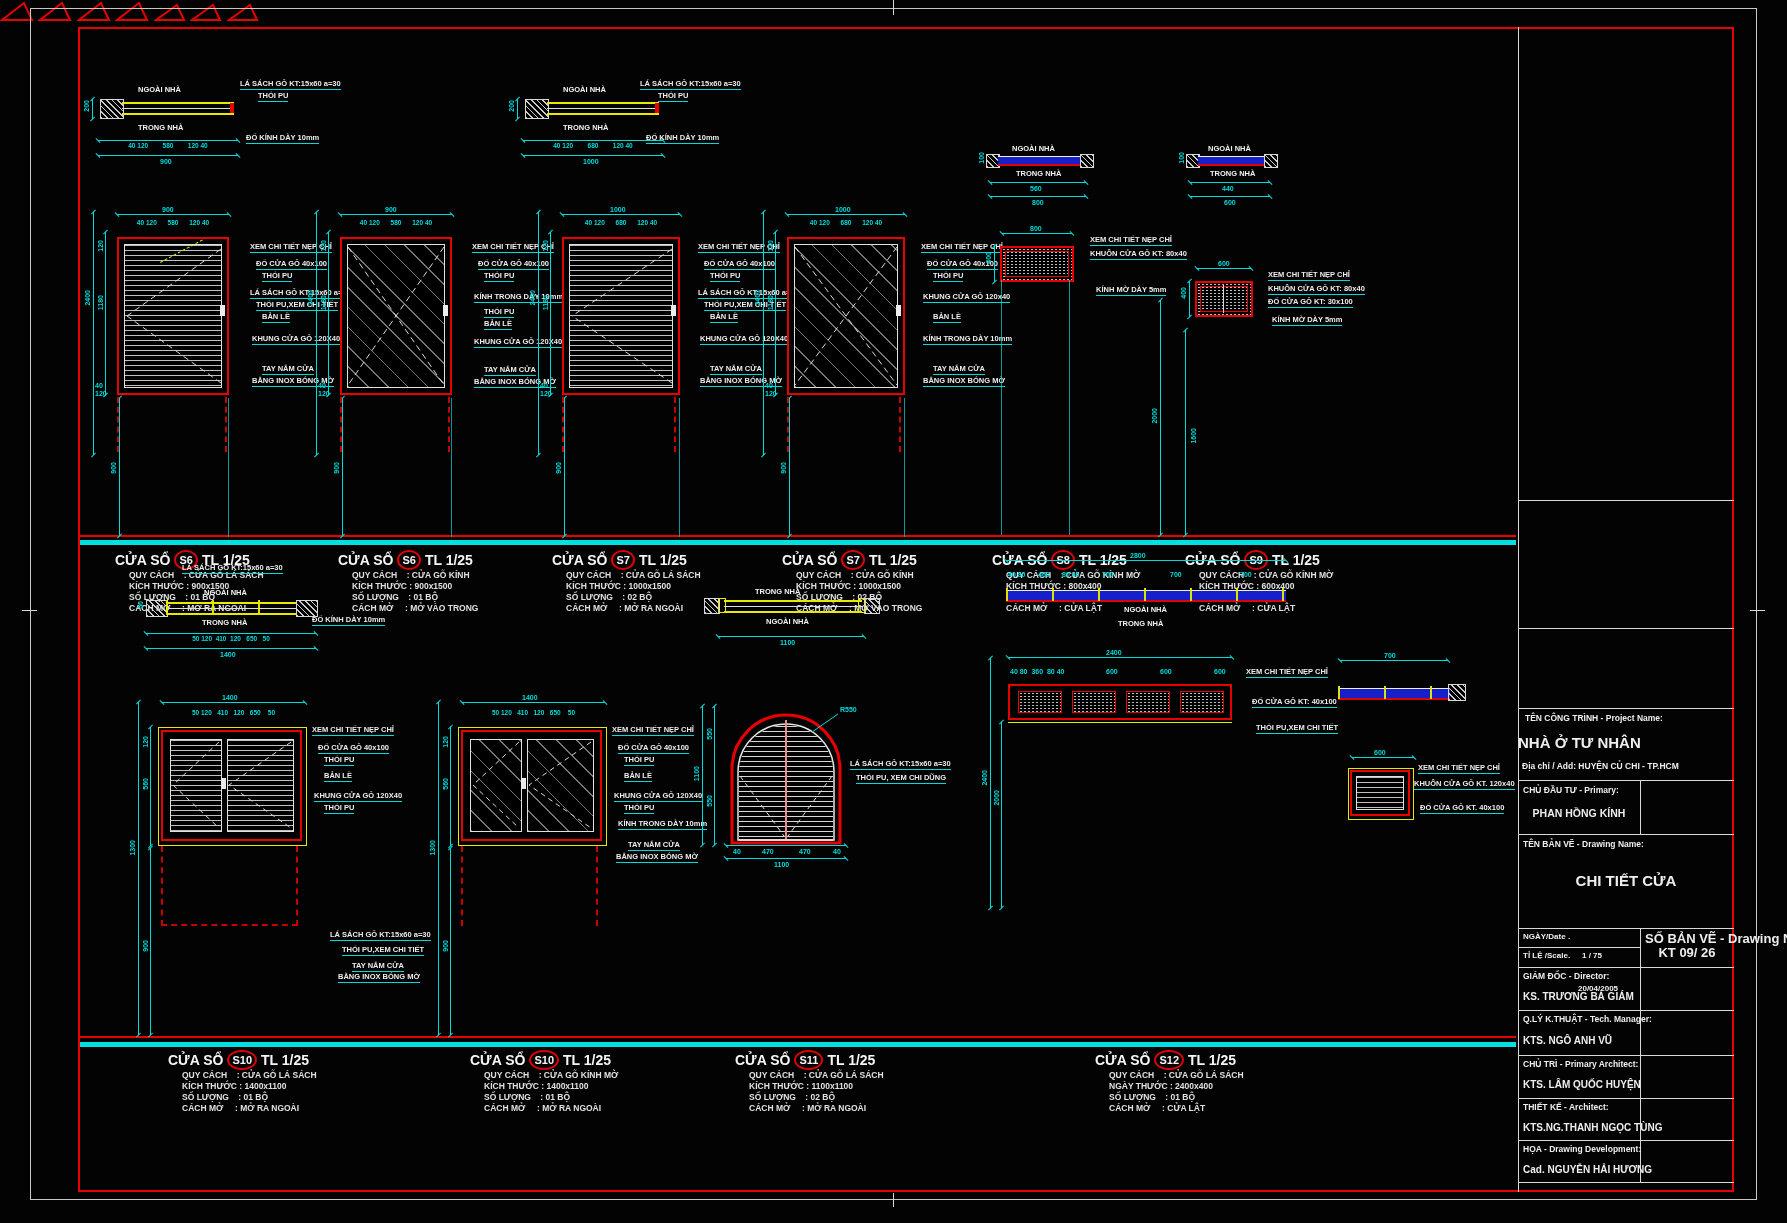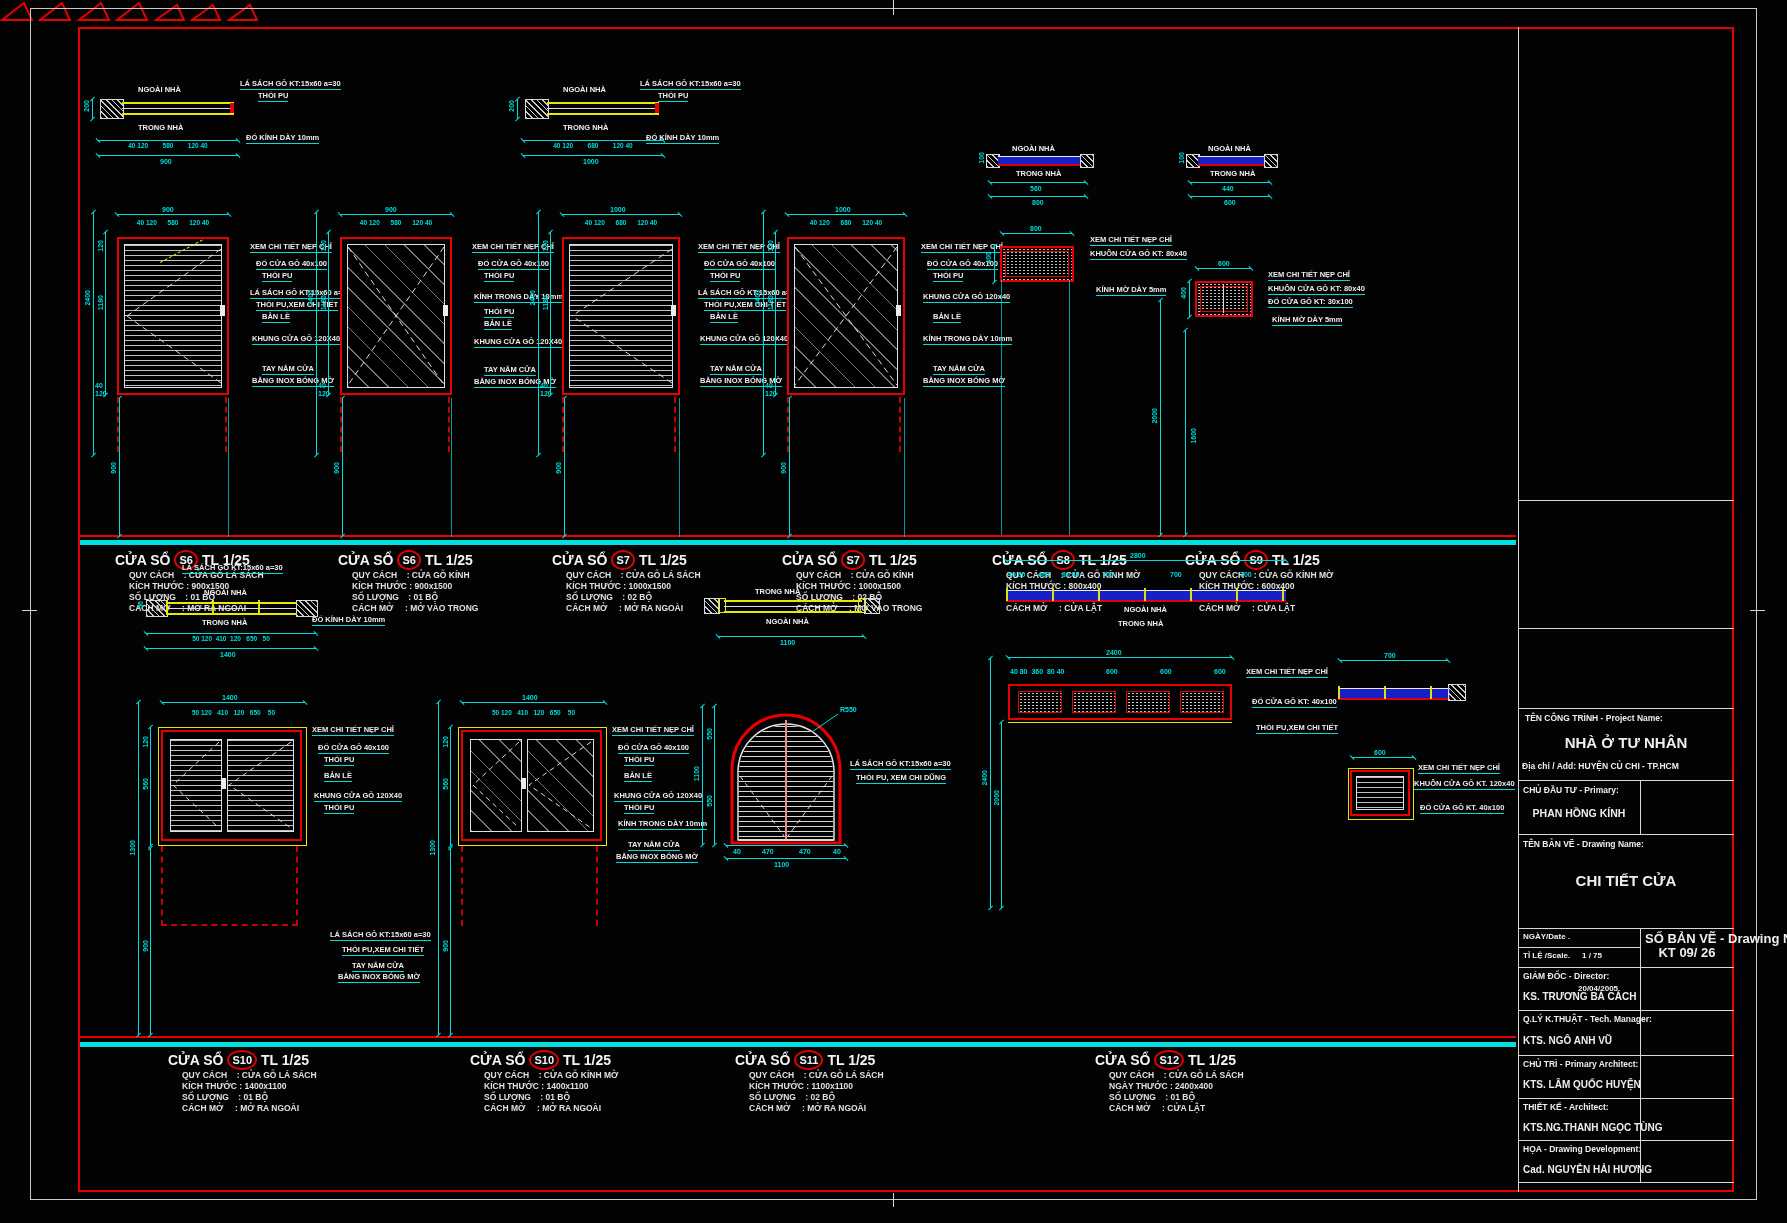--- a/index.html
+++ b/index.html
@@ -629,34 +629,34 @@
   <div class="wline" style="left:1518px;top:967px;width:216px;height:1px;"></div>
   <div class="wline" style="left:1518px;top:1010px;width:216px;height:1px;"></div>
   <div class="wline" style="left:1518px;top:1055px;width:216px;height:1px;"></div>
   <div class="wline" style="left:1518px;top:1098px;width:216px;height:1px;"></div>
   <div class="wline" style="left:1518px;top:1140px;width:216px;height:1px;"></div>
   <div class="wline" style="left:1518px;top:1182px;width:216px;height:1px;"></div>
   <div class="wline" style="left:1640px;top:780px;width:1px;height:54px;"></div>
   <div class="wline" style="left:1640px;top:928px;width:1px;height:254px;"></div>
 
   <span class="tbl" style="left:1525px;top:713px;font-size:8.5px;">TÊN CÔNG TRÌNH - Project Name:</span>
-  <span class="tbl" style="left:1518px;top:734px;width:216px;text-align:center;font-size:15px;">NHÀ Ở TƯ NHÂN</span>
+  <span class="tbl" style="left:1518px;top:734px;width:216px;text-align:left;font-size:15px;">NHÀ Ở TƯ NHÂN</span>
   <span class="tbl" style="left:1522px;top:761px;font-size:8.5px;">Địa chỉ / Add: HUYỆN CỦ CHI - TP.HCM</span>
   <span class="tbl" style="left:1523px;top:785px;font-size:8.5px;">CHỦ ĐẦU TƯ - Primary:</span>
   <span class="tbl" style="left:1518px;top:807px;width:122px;text-align:center;font-size:10.5px;">PHAN HỒNG KÍNH</span>
   <span class="tbl" style="left:1523px;top:839px;font-size:8.5px;">TÊN BẢN VẼ - Drawing Name:</span>
   <span class="tbl" style="left:1518px;top:872px;width:216px;text-align:center;font-size:15px;">CHI TIẾT CỬA</span>
   <span class="tbl" style="left:1523px;top:932px;font-size:8px;">NGÀY/Date .</span>
   <span class="tbl" style="left:1578px;top:984px;font-size:8px;">20/04/2005</span>
   <span class="tbl" style="left:1523px;top:951px;font-size:8px;">TỈ LỆ /Scale.</span>
   <span class="tbl" style="left:1582px;top:951px;font-size:8px;">1 / 75</span>
   <span class="tbl" style="left:1645px;top:931px;font-size:13px;">SỐ BẢN VẼ - Drawing No.</span>
   <span class="tbl" style="left:1640px;top:945px;width:94px;text-align:center;font-size:13px;">KT 09/ 26</span>
   <span class="tbl" style="left:1523px;top:971px;font-size:8.5px;">GIÁM ĐỐC - Director:</span>
-  <span class="tbl" style="left:1523px;top:991px;font-size:10px;">KS. TRƯƠNG BÁ CÁCH</span>
+  <span class="tbl" style="left:1523px;top:991px;font-size:10px;">KS. TRƯƠNG BÁ GIÁM</span>
   <span class="tbl" style="left:1523px;top:1014px;font-size:8.5px;">Q.LÝ K.THUẬT - Tech. Manager:</span>
   <span class="tbl" style="left:1523px;top:1035px;font-size:10px;">KTS. NGÔ ANH VŨ</span>
   <span class="tbl" style="left:1523px;top:1059px;font-size:8.5px;">CHỦ TRÌ - Primary Architect:</span>
   <span class="tbl" style="left:1523px;top:1079px;font-size:10px;">KTS. LÂM QUỐC HUYỆN</span>
   <span class="tbl" style="left:1523px;top:1102px;font-size:8.5px;">THIẾT KẾ - Architect:</span>
   <span class="tbl" style="left:1523px;top:1122px;font-size:10px;">KTS.NG.THANH NGỌC TÙNG</span>
   <span class="tbl" style="left:1523px;top:1144px;font-size:8.5px;">HỌA - Drawing Development:</span>
   <span class="tbl" style="left:1523px;top:1164px;font-size:10px;">Cad. NGUYỄN HẢI HƯƠNG</span>
 
   

